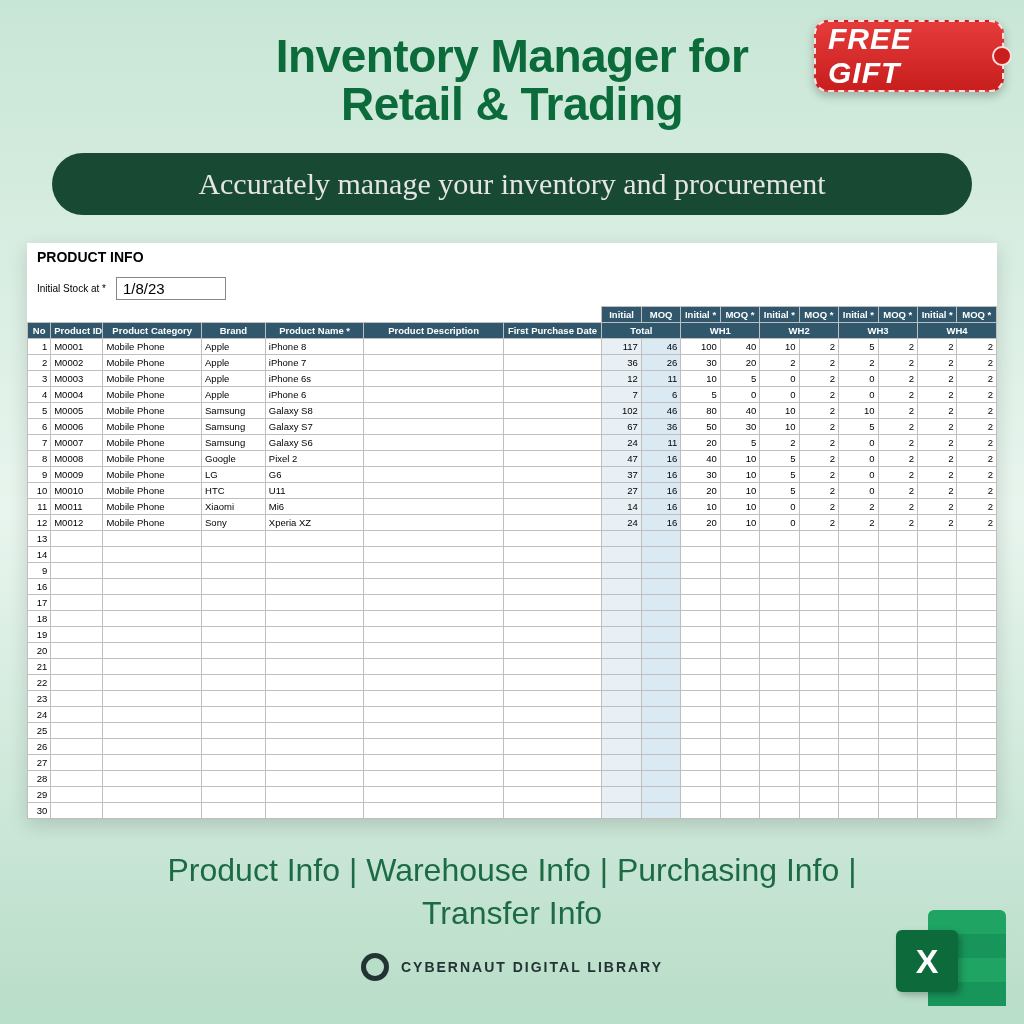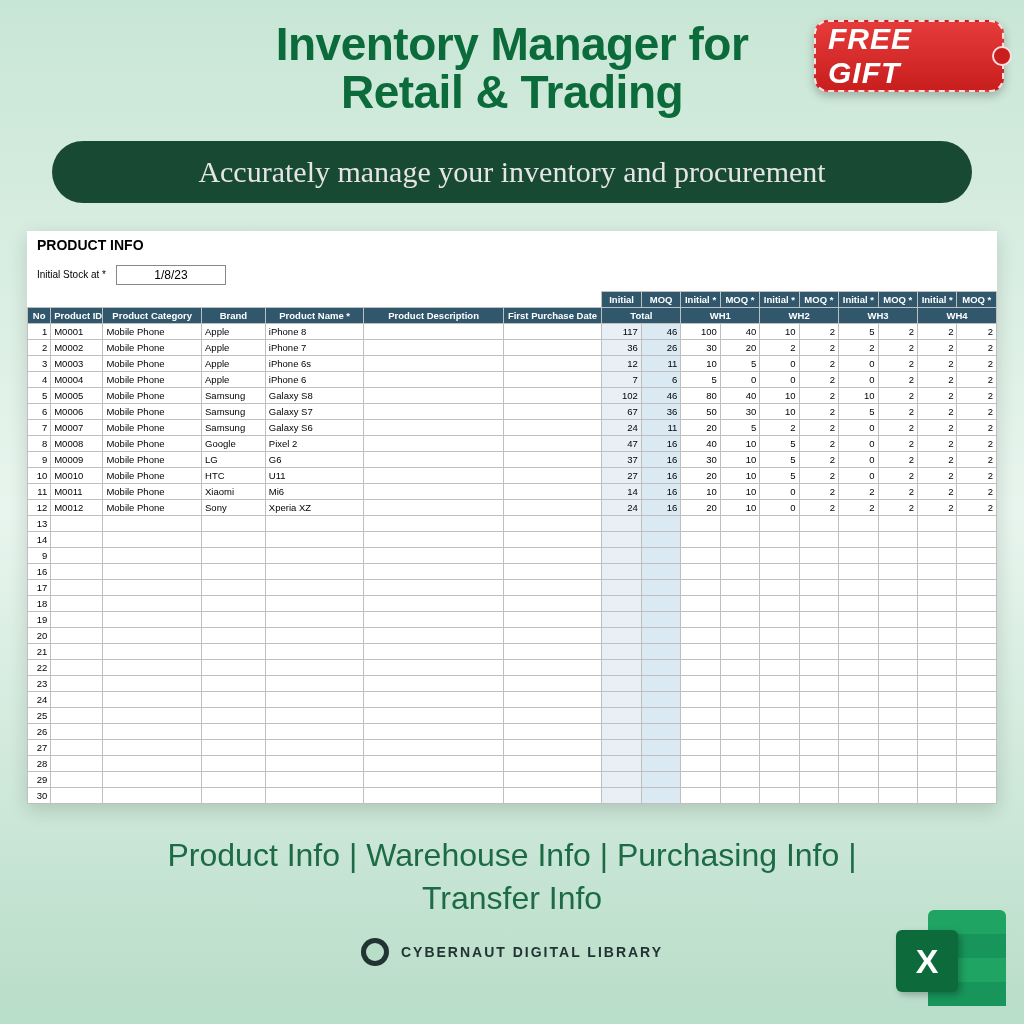--- a/index.html
+++ b/index.html
@@ -2,21 +2,21 @@
 <html><head>
 <meta charset="utf-8">
 <style>
   * { box-sizing: border-box; margin: 0; padding: 0; }
   body {
     width: 1024px; height: 1024px;
     background: linear-gradient(180deg, #c8e6d5 0%, #e8f5ee 50%, #b8ddc8 100%);
     font-family: Arial, Helvetica, sans-serif;
     position: relative; overflow: hidden;
   }
-  .title-block { text-align: center; padding: 20px 60px 10px; }
+  .title-block { text-align: center; padding: 32px 60px 10px; }
   .title-block h1 {
     color: #0b6b3a; font-weight: 800; font-size: 46px; line-height: 1.05;
     letter-spacing: -0.5px;
   }
   .gift-tag {
     position: absolute; top: 20px; right: 20px;
     width: 190px; height: 72px;
     background: linear-gradient(180deg,#e63b3b,#c81e1e);
     border-radius: 14px; border: 2px dashed #ffdede;
     padding: 4px 12px; display: flex; align-items: center; justify-content: center;
@@ -35,21 +35,21 @@
     font-family: Liberation Serif, serif;
   }
   .sheet-wrap{
     margin: 28px auto 0; width: 970px; background:#fff;
     box-shadow: 0 6px 18px rgba(0,0,0,.15);
     font-size: 10px;
   }
   .sheet-title{ font-weight:bold; font-size:14px; padding:6px 10px 2px; }
   .stock-row{ padding: 10px 10px 6px; display:flex; align-items:center; gap:10px; }
   .stock-row input{
-    border:1px solid #888; padding:2px 6px; width:110px; text-align:center; font-size:12px;
+    border:1px solid #888; padding:2px 6px; width:110px; text-align:left; font-size:15px;
   }
   table { border-collapse: collapse; width:100%; table-layout: fixed; }
   th, td { border:1px solid #bfbfbf; padding:1px 3px; font-size:9.5px; height:16px; white-space:nowrap; overflow:hidden; }
   td.num { text-align:right; }
   thead tr.grp th { background:#30576b; color:#fff; font-weight:600; }
   thead tr.hdr th { background:#30576b; color:#fff; font-weight:600; }
   .col-no{width:20px;} .col-id{width:45px;} .col-cat{width:85px;} .col-brand{width:55px;}
   .col-name{width:85px;} .col-desc{width:120px;} .col-fpd{width:85px;}
   .col-w{width:34px;}
   td.hlA{ background:#e8f0f6; } td.hlB{ background:#dbe9f3; }

